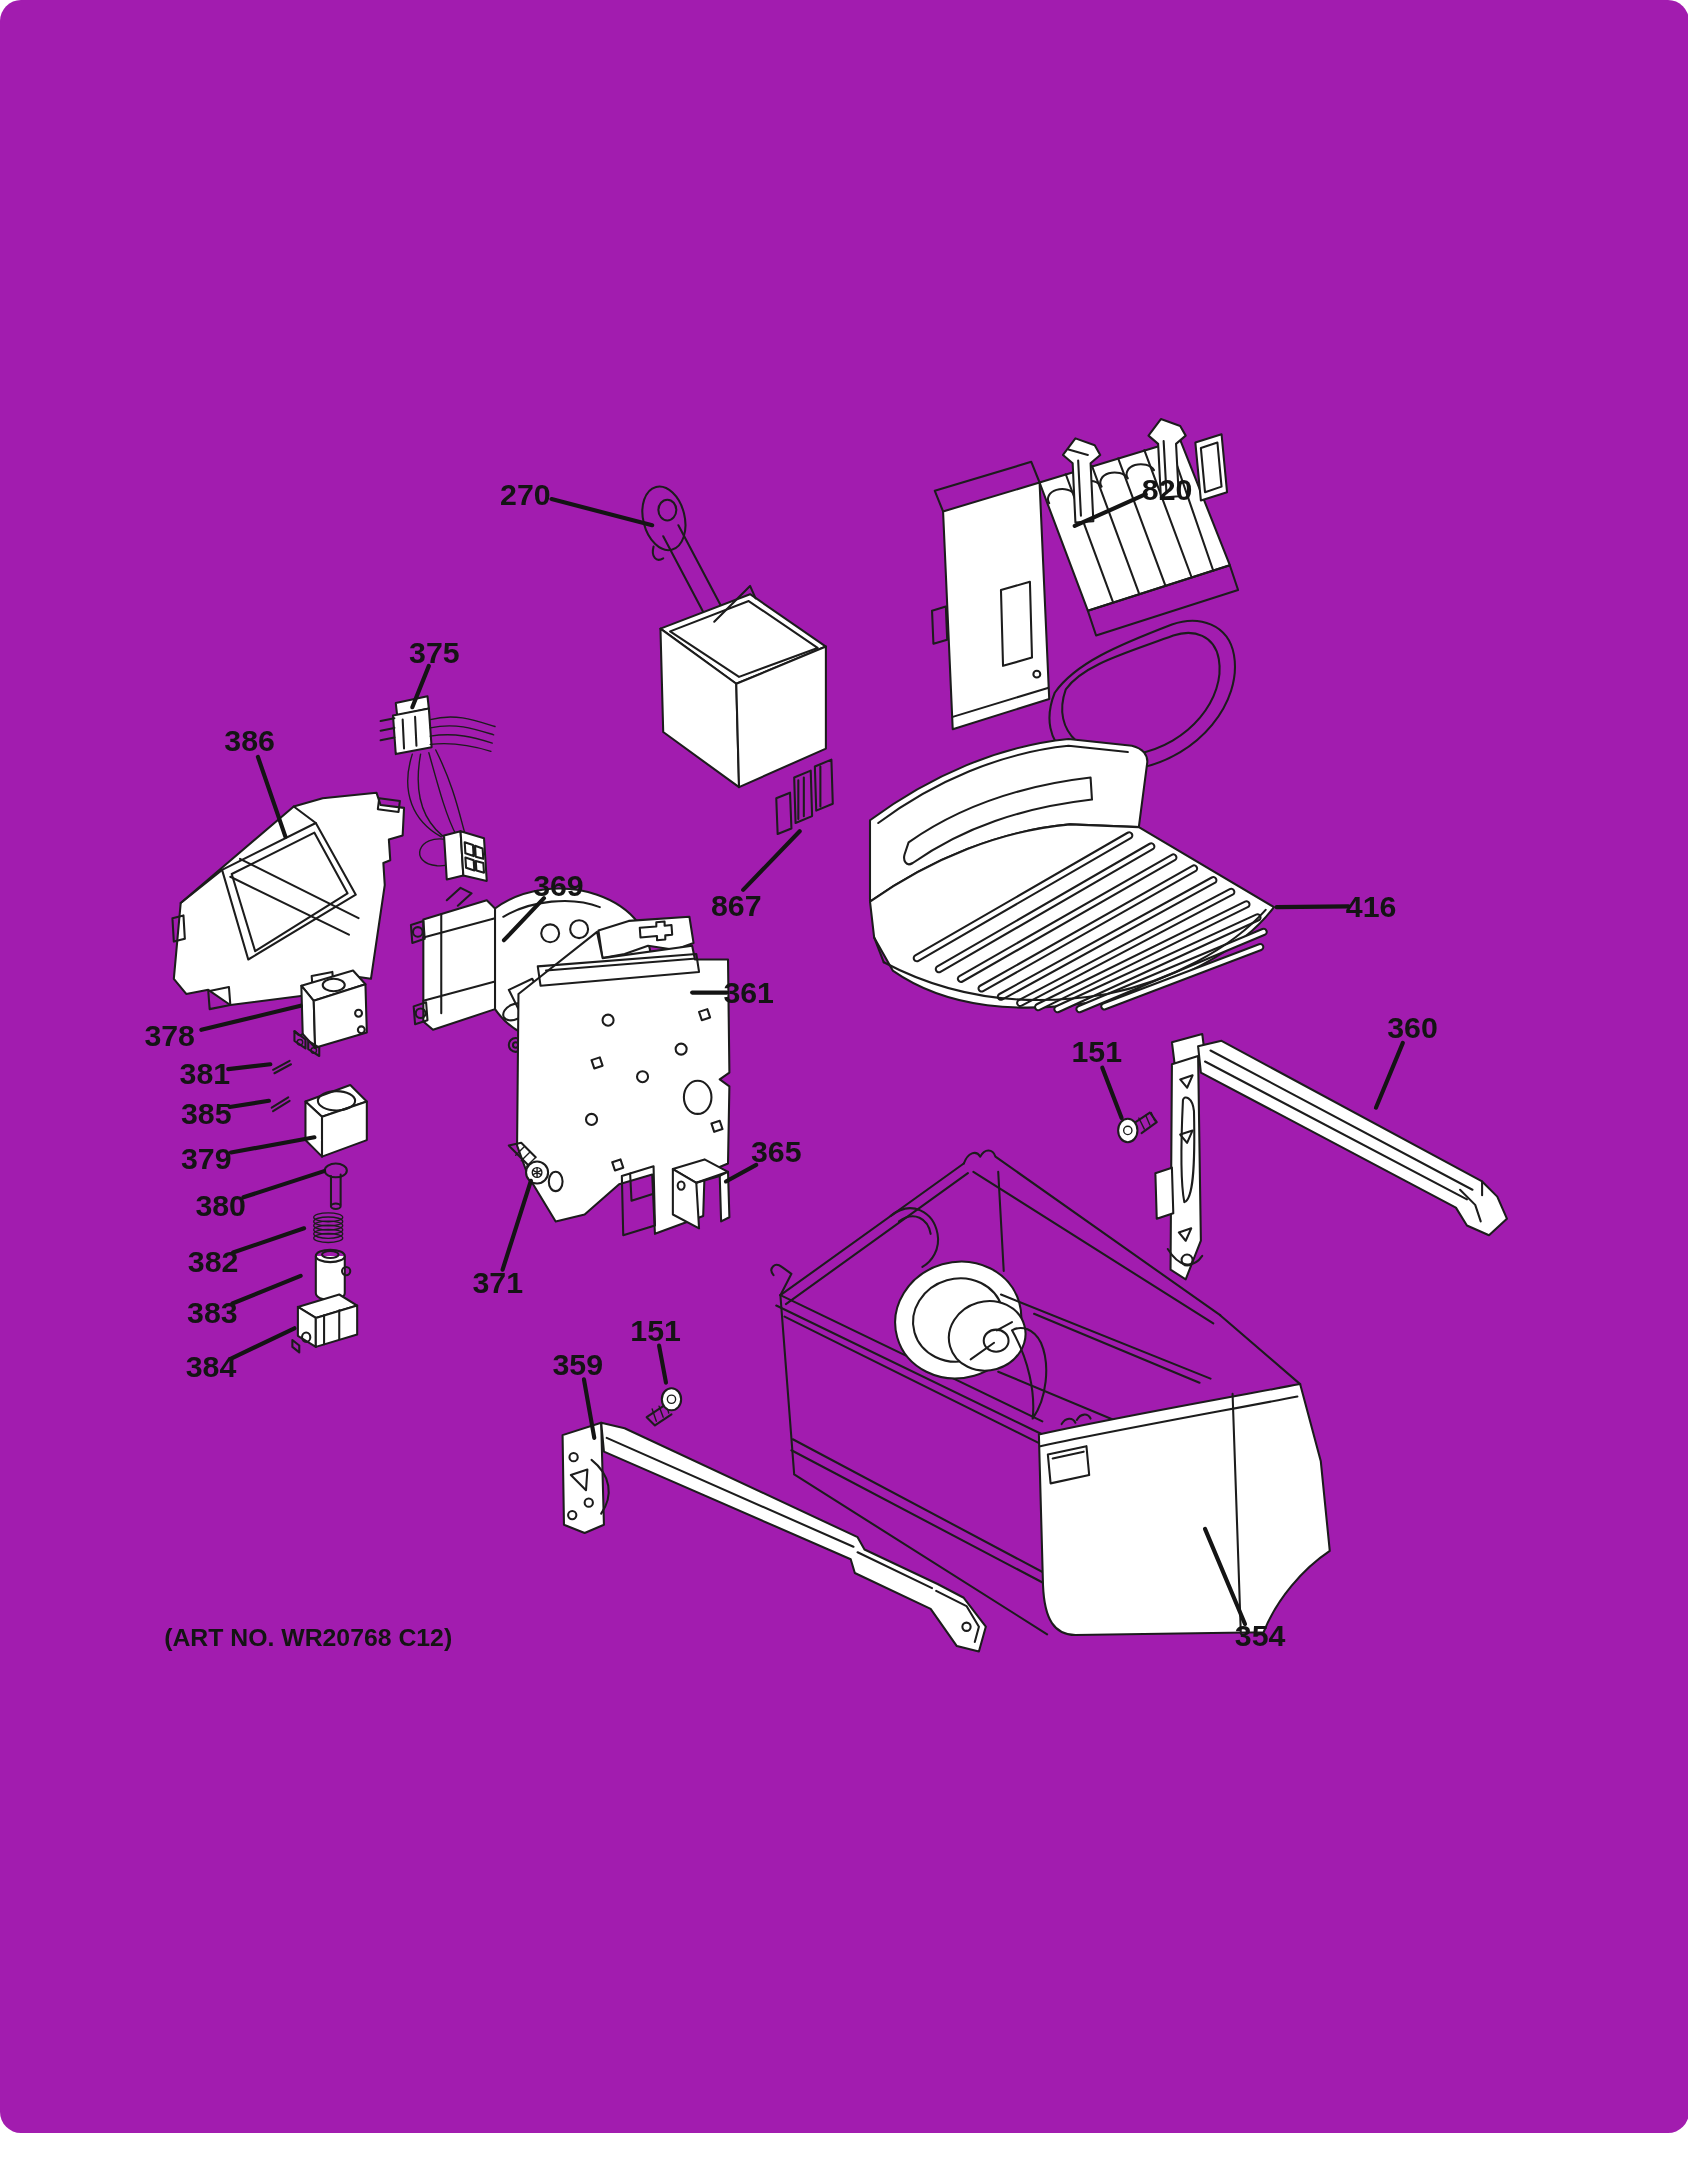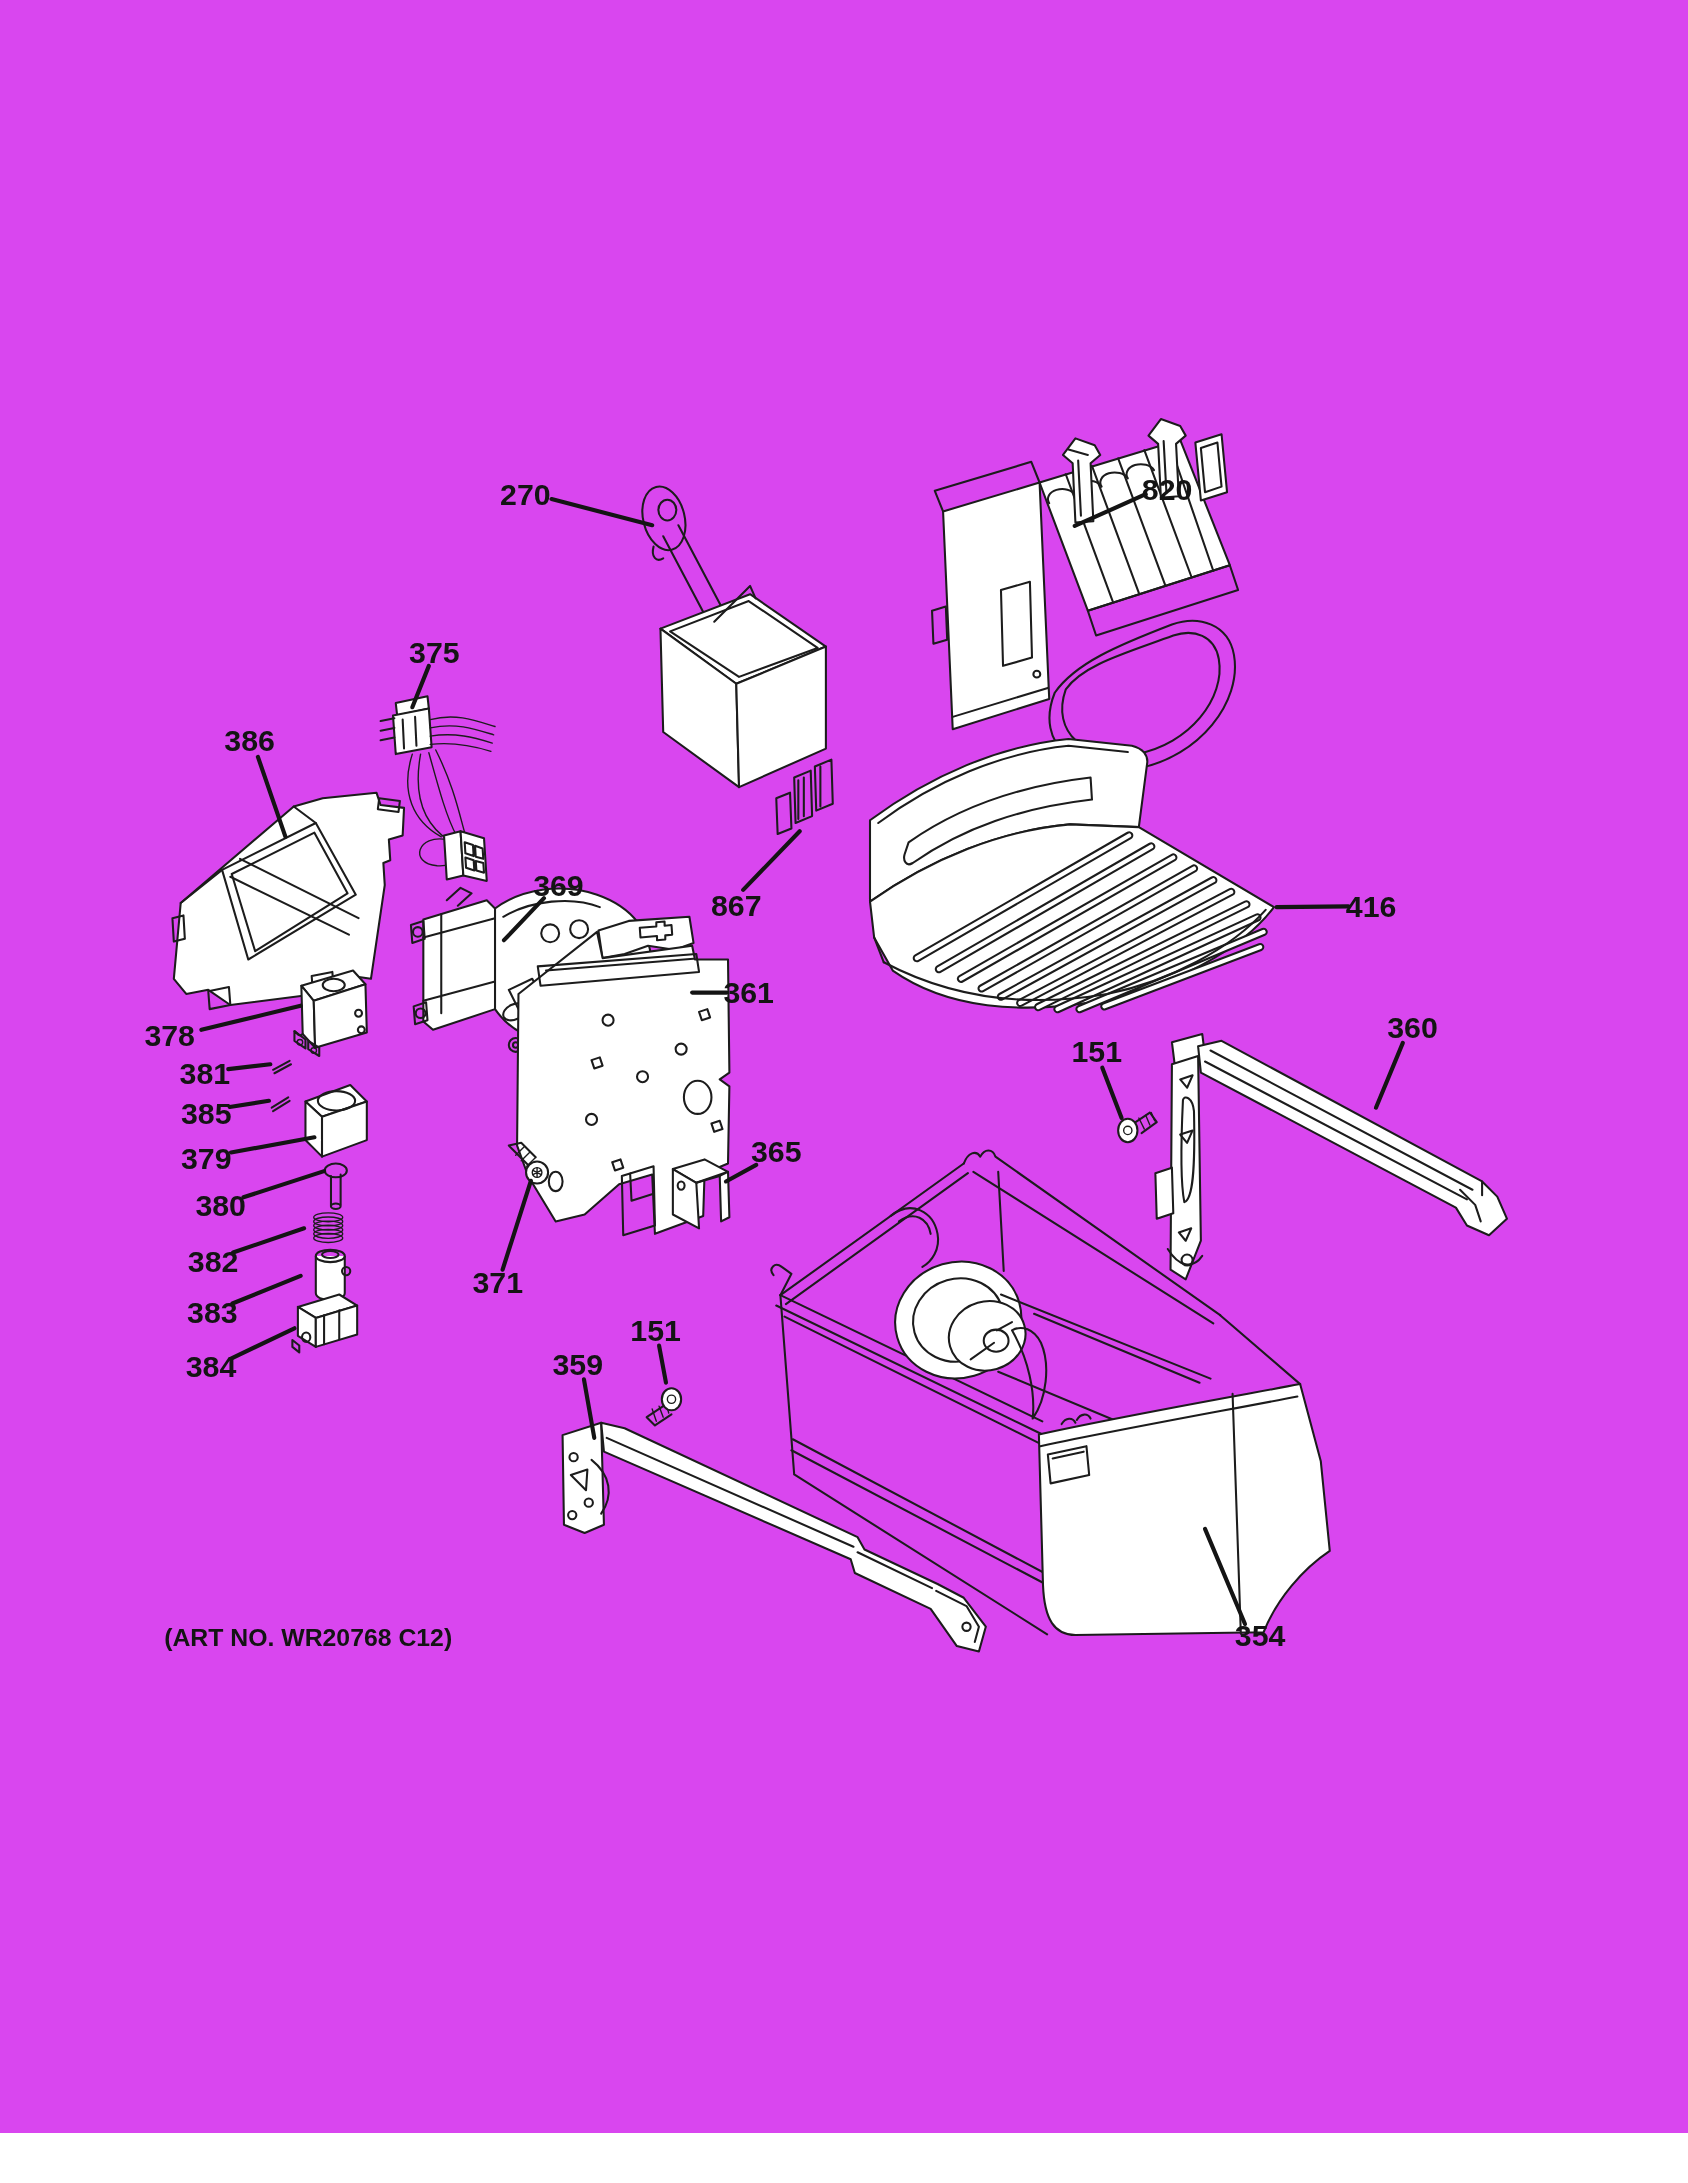--- a/index.html
+++ b/index.html
@@ -1,16 +1,16 @@
 <!DOCTYPE html>
 <html style="font-size:11px"><head>
 <meta charset="utf-8">
 <style>
   html,body{margin:0;padding:0;background:#fff;}
-  #page{position:relative;width:1689px;height:2133px;background:#d946ef;overflow:hidden;}
+  #page{position:relative;width:1689px;height:2133px;background:#a21caf;overflow:hidden;border-radius:21px;}
   svg{position:absolute;left:0;top:0;}
   .part{fill:none;stroke:#1c1c1c;stroke-width:3;stroke-linejoin:round;stroke-linecap:round;}
   .solid{fill:#ffffff;stroke:#1c1c1c;stroke-width:3;stroke-linejoin:round;}
   .thin{fill:none;stroke:#1c1c1c;stroke-width:2;stroke-linejoin:round;stroke-linecap:round;}
   .leader{stroke:#141414;stroke-width:6;stroke-linecap:round;}
   .callout-label{font:700 44px "Liberation Sans","DejaVu Sans",sans-serif;fill:#141414;
                  text-anchor:middle;dominant-baseline:central;}
   .artno{font:700 36px "Liberation Sans","DejaVu Sans",sans-serif;fill:#141414;}
   .slot-outer{stroke:#1c1c1c;stroke-width:12;stroke-linecap:round;fill:none;}
   .slot-inner{stroke:#ffffff;stroke-width:6;stroke-linecap:round;fill:none;}

